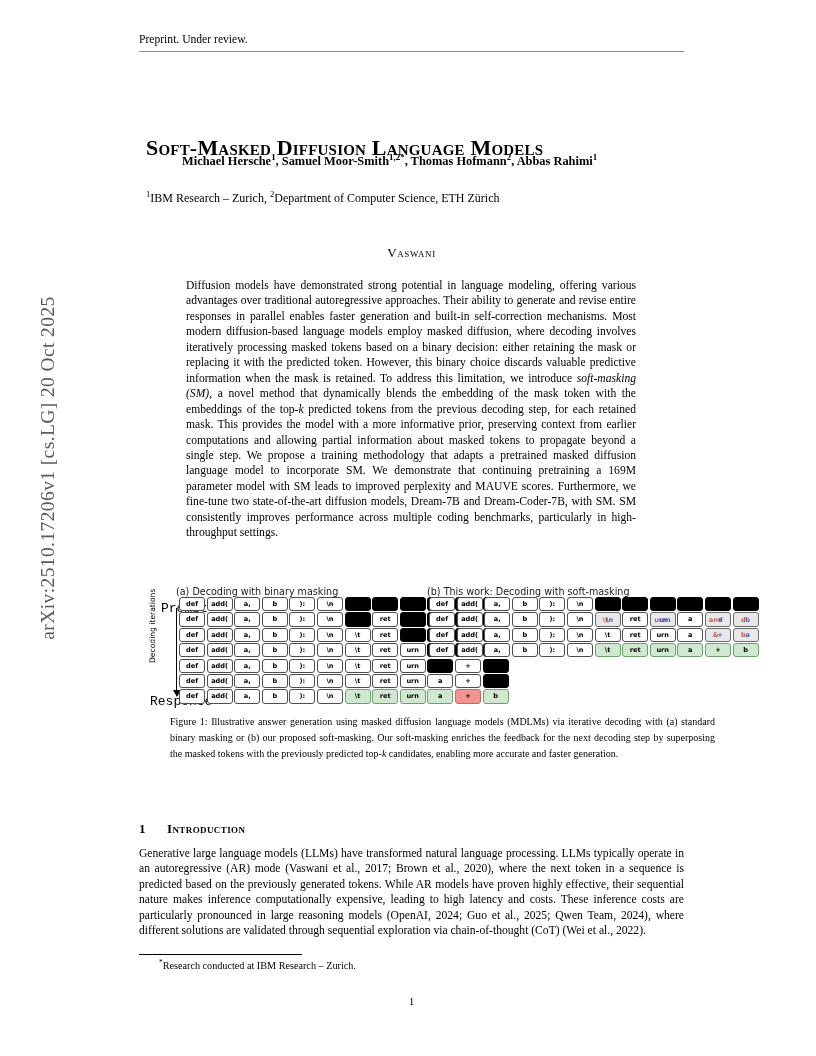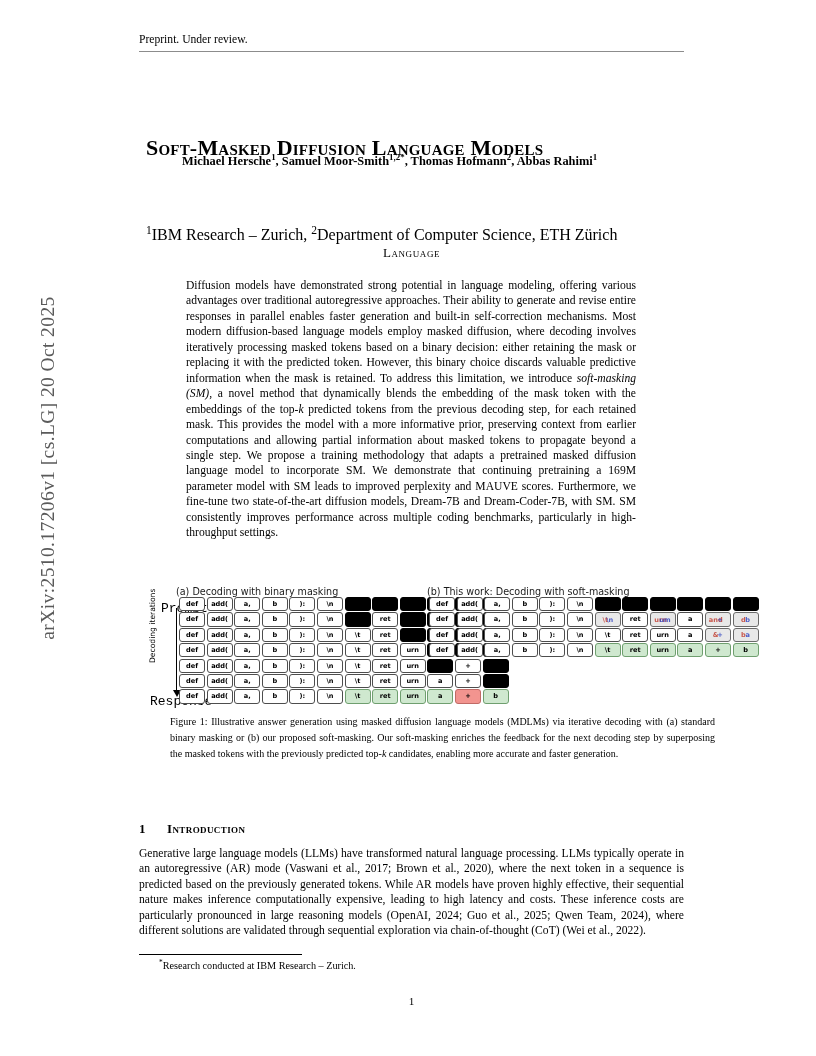--- a/index.html
+++ b/index.html
@@ -86,23 +86,22 @@
     font-size: 12.4px;
     font-weight: bold;
     line-height: 16px;
     margin-left: 36px;
   }
   .affil {
     position: absolute;
     top: 191px;
     left: 7px;
     width: 538px;
-    font-size: 16px;
+    font-size: 12px;
     line-height: 15px;
-    margin-top: 36px;
   }
 
   sup { font-size: 0.72em; vertical-align: super; line-height: 0; }
 
   .abstract-head {
     position: absolute;
     top: 245px;
     left: 0;
     width: 545px;
     text-align: center;
@@ -316,21 +315,21 @@
 <div class="page">
 
   <div class="runhead">Preprint. Under review.</div>
   <div class="runhead-rule"></div>
 
   <h1 class="title">Soft-Masked Diffusion Language Models</h1>
 
   <div class="authors">Michael Hersche<sup>1</sup>, Samuel Moor-Smith<sup>1,2</sup><sup>*</sup>, Thomas Hofmann<sup>2</sup>, Abbas Rahimi<sup>1</sup></div>
   <div class="affil"><sup>1</sup>IBM Research – Zurich, <sup>2</sup>Department of Computer Science, ETH Zürich</div>
 
-  <div class="abstract-head">Language</div>
+  <div class="abstract-head">Vaswani</div>
   <div class="abstract-body">Diffusion models have demonstrated strong potential in language modeling, offering various advantages over traditional autoregressive approaches. Their ability to generate and revise entire responses in parallel enables faster generation and built-in self-correction mechanisms. Most modern diffusion-based language models employ masked diffusion, where decoding involves iteratively processing masked tokens based on a binary decision: either retaining the mask or replacing it with the predicted token. However, this binary choice discards valuable predictive information when the mask is retained. To address this limitation, we introduce <i>soft-masking (SM)</i>, a novel method that dynamically blends the embedding of the mask token with the embeddings of the top-<i>k</i> predicted tokens from the previous decoding step, for each retained mask. This provides the model with a more informative prior, preserving context from earlier computations and allowing partial information about masked tokens to propagate beyond a single step. We propose a training methodology that adapts a pretrained masked diffusion language model to incorporate SM. We demonstrate that continuing pretraining a 169M parameter model with SM leads to improved perplexity and MAUVE scores. Furthermore, we fine-tune two state-of-the-art diffusion models, Dream-7B and Dream-Coder-7B, with SM. SM consistently improves performance across multiple coding benchmarks, particularly in high-throughput settings.</div>
 
   <div class="figure">
 
     <div class="panel-title panel-a-title">(a) Decoding with binary masking</div>
     <div class="panel-title panel-b-title">(b) This work: Decoding with soft-masking</div>
 
     <div class="side-label lbl-prompt">Prompt</div>
     <div class="side-label lbl-response">Response</div>
     <div class="vlabel">Decoding iterations</div>

